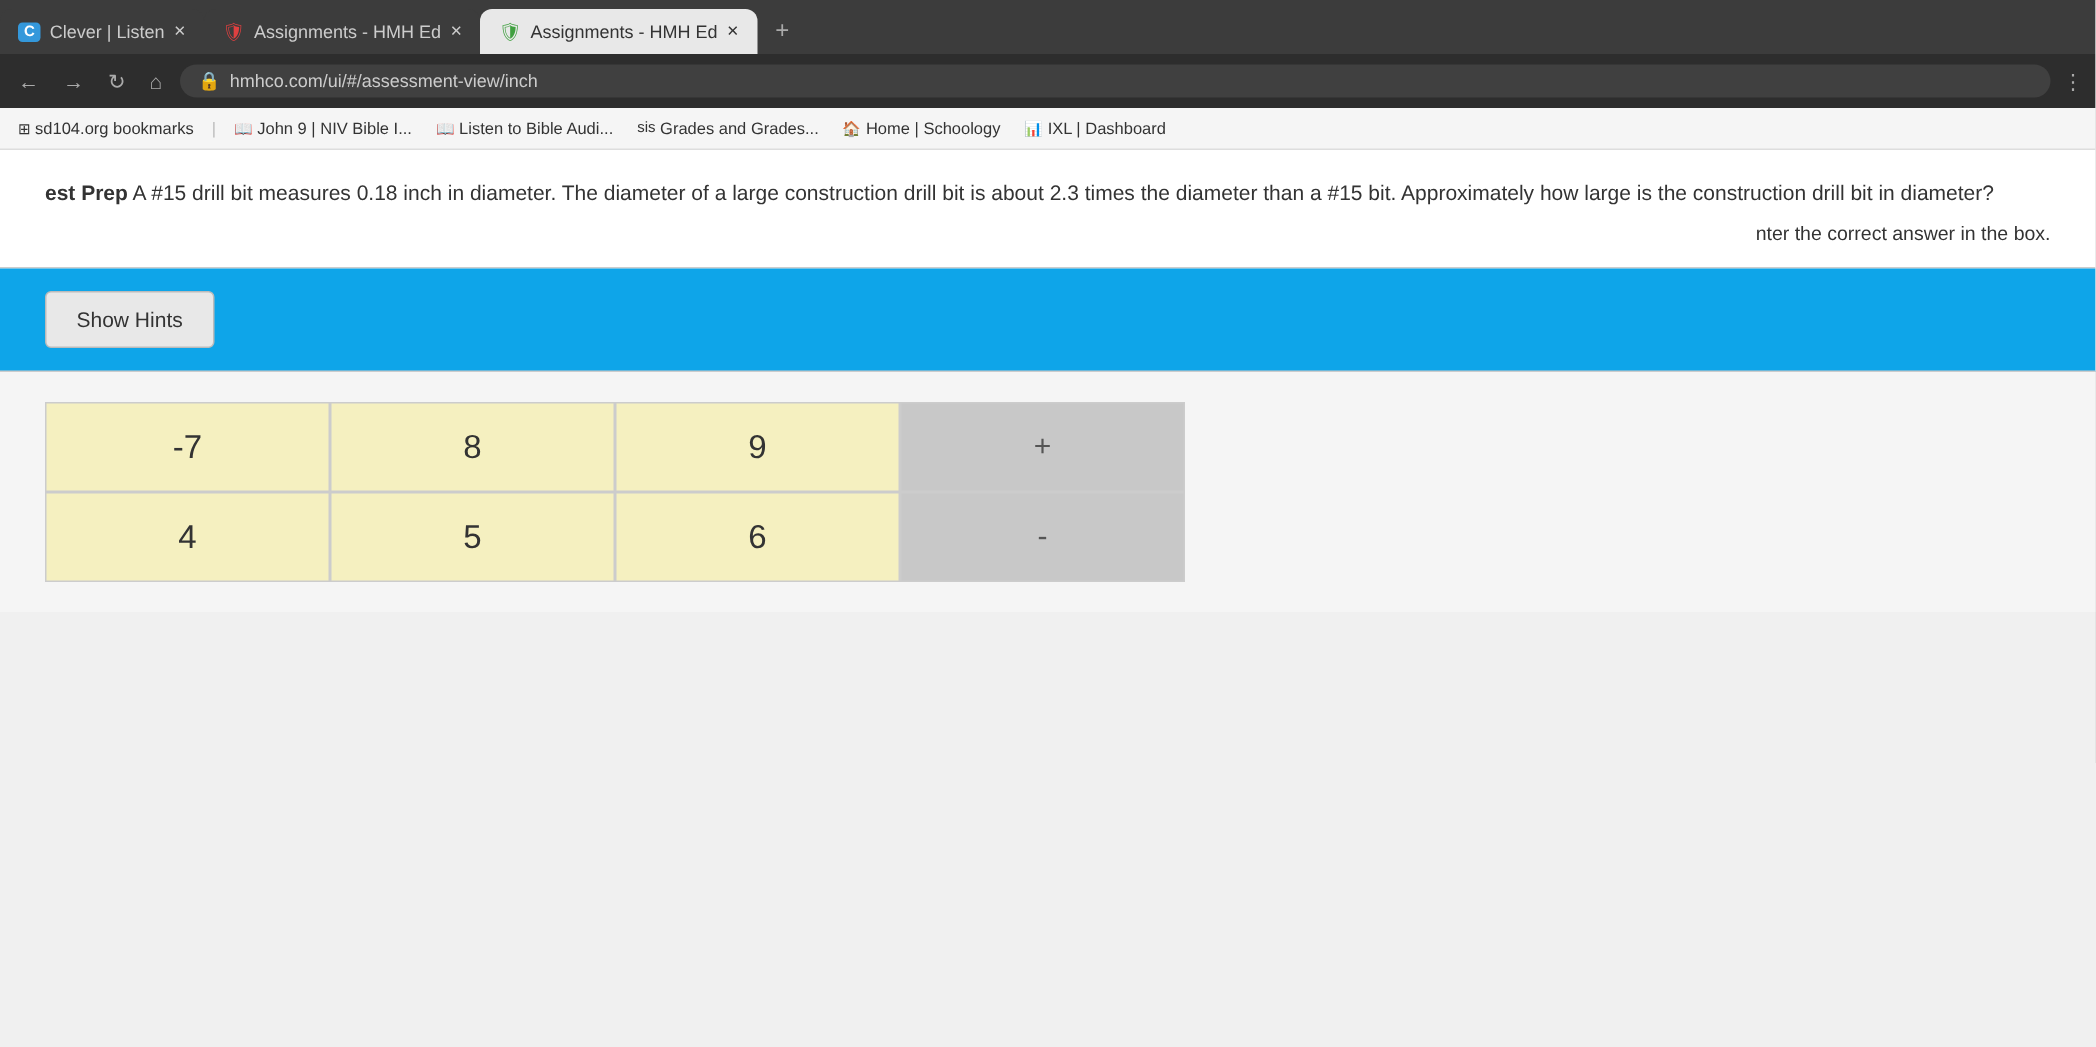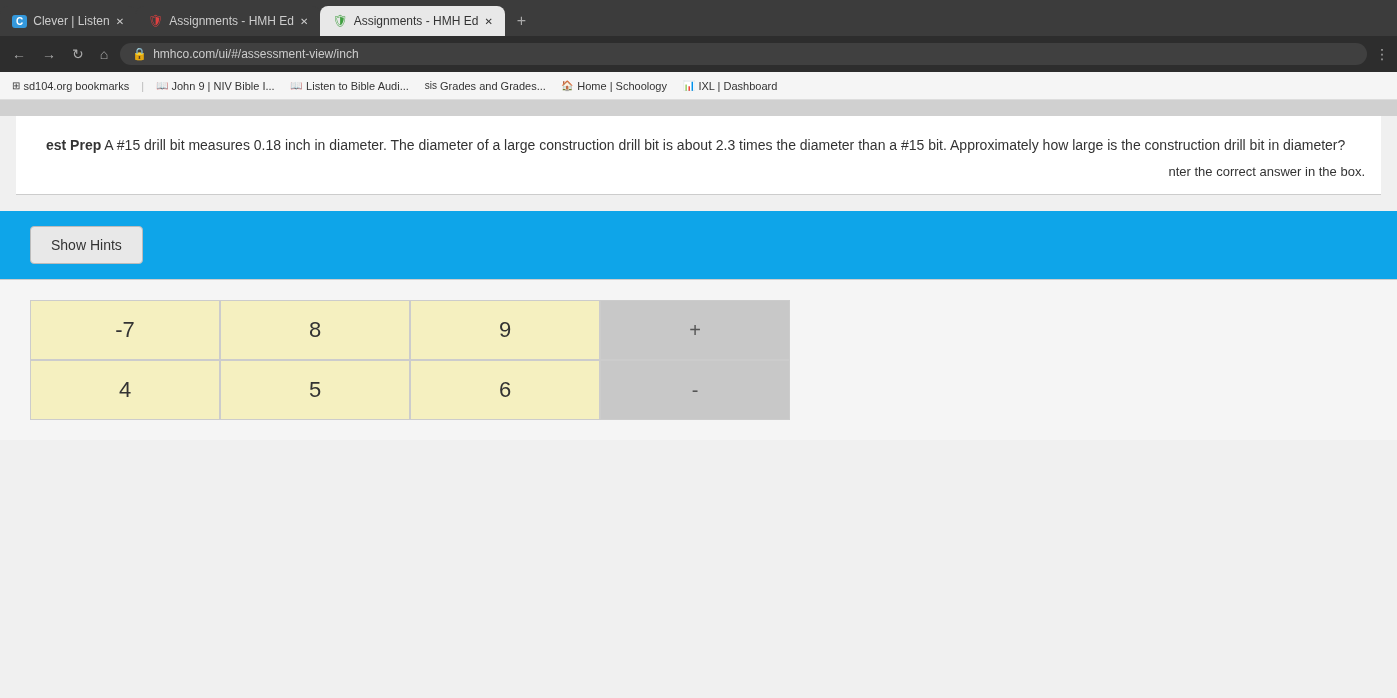--- a/index.html
+++ b/index.html
@@ -26,21 +26,21 @@
     .bookmark-item { display: flex; align-items: center; gap: 3px; white-space: nowrap; cursor: pointer; padding: 2px 4px; border-radius: 3px; }
     .bm-icon { font-size: 10px; }
 
     
     .page-content { background: #f0f0f0; height: calc(698px - 100px); position: relative; }
 
     .user-bar { background: #f0f0f0; padding: 4px 8px; font-size: 13px; color: #333; border-bottom: 1px solid #ddd; display: flex; justify-content: space-between; align-items: center; }
     .user-name { font-weight: normal; }
     .page-indicator { font-size: 11px; color: #666; display: flex; align-items: center; gap: 8px; }
 
-    .question-area { background: white; margin: 16px; padding: 20px 16px 15px 30px; border-bottom: 1px solid #ccc; }
+    .question-area { background: white; margin: 0; padding: 20px 30px 15px 30px; border-bottom: 1px solid #ccc; }
     .question-label { font-weight: bold; font-size: 14px; color: #333; display: inline; }
     .question-text { font-size: 14px; color: #333; display: inline; }
     .question-instruction { font-size: 13px; color: #333; margin-top: 10px; text-align: right; }
 
     .hints-section { background: #0ea5e9; padding: 15px 30px; border-bottom: 1px solid #ccc; }
     .hints-btn { background: #e8e8e8; border: 1px solid #bbb; padding: 10px 20px; font-size: 14px; color: #333; cursor: pointer; border-radius: 4px; }
 
     .answer-area { background: #f5f5f5; padding: 20px 30px; }
     .answer-row { display: flex; align-items: center; gap: 8px; margin-bottom: 15px; }
     .answer-input { width: 40px; height: 35px; border: 2px solid #aaa; background: white; text-align: center; font-size: 16px; }

